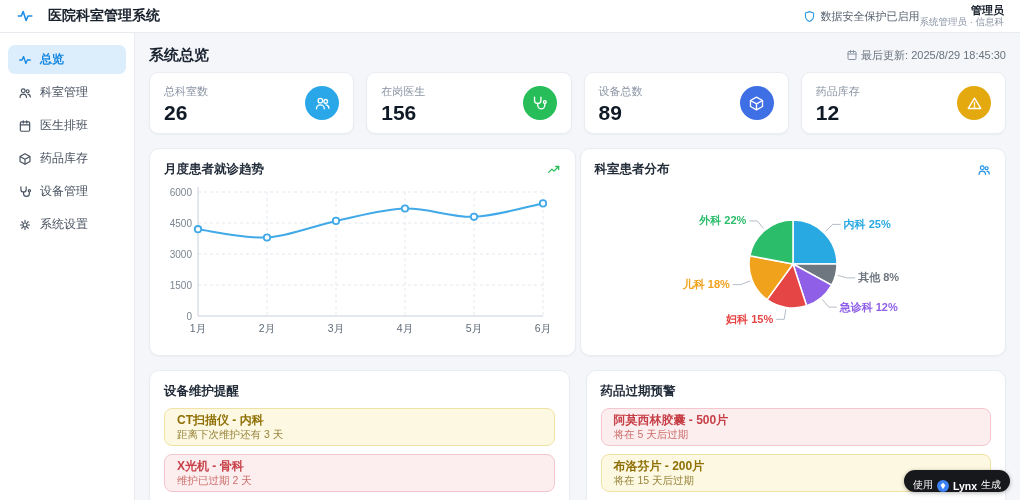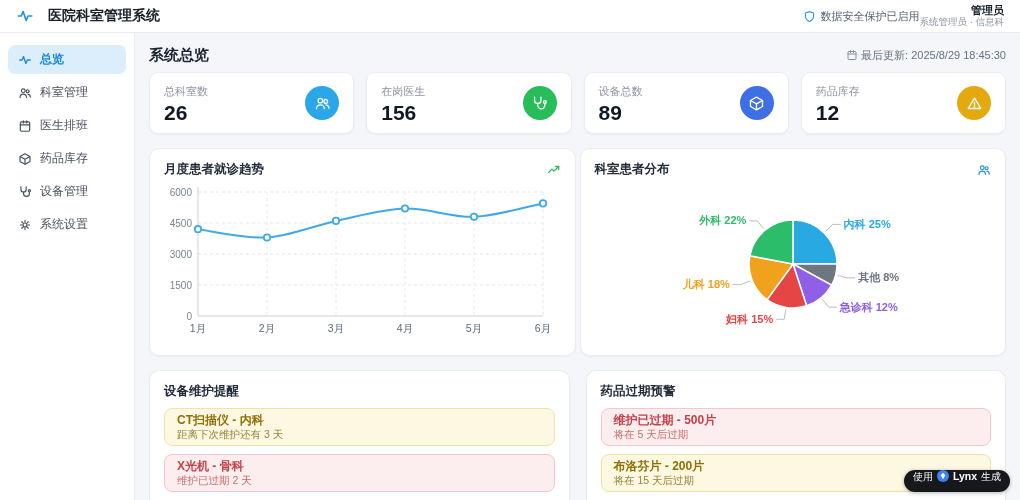--- a/index.html
+++ b/index.html
@@ -52,21 +52,21 @@
   .alert-item .a-name { font-size:12px; font-weight:bold; }
   .alert-item .a-detail { font-size:10.5px; }
   .alert-warning { background:#fdf8e1; border:1px solid #f1e3a6; }
   .alert-warning .a-name { color:#8f6f06; }
   .alert-warning .a-detail { color:#97843d; }
   .alert-danger { background:#fcedef; border:1px solid #f4c6cd; }
   .alert-danger .a-name { color:#c74048; }
   .alert-danger .a-detail { color:#cb6f6a; }
 
   
-  .lynx-badge { position:fixed; right:10px; bottom:8px; background:#17181c; color:#fff; border-radius:12px; height:22px; display:flex; align-items:flex-start; gap:4px; padding:0 9px; font-size:10px; box-shadow:0 1px 4px rgba(0,0,0,.3); cursor:pointer; }
+  .lynx-badge { position:fixed; right:10px; bottom:8px; background:#17181c; color:#fff; border-radius:12px; height:22px; display:flex; align-items:flex-end; gap:4px; padding:0 9px; font-size:10px; box-shadow:0 1px 4px rgba(0,0,0,.3); cursor:pointer; }
   .lynx-logo { width:12px; height:12px; border-radius:50%; background:#3b82f6; display:inline-flex; align-items:center; justify-content:center; }
   .lynx-badge b { font-size:10.5px; }
 
   svg { display:block; }
 </style>
 </head>
 <body>
 
 <div class="header">
   <div class="brand">
@@ -310,21 +310,21 @@
         </div>
         <div class="alert-item alert-danger">
           <div class="a-name">X光机 - 骨科</div>
           <div class="a-detail">维护已过期 2 天</div>
         </div>
 
       </div>
       <div class="card alert-card">
         <div class="panel-title">药品过期预警</div>
         <div class="alert-item alert-danger">
-          <div class="a-name">维护已过期 - 500片</div>
+          <div class="a-name">阿莫西林胶囊 - 500片</div>
           <div class="a-detail">将在 5 天后过期</div>
         </div>
         <div class="alert-item alert-warning">
           <div class="a-name">布洛芬片 - 200片</div>
           <div class="a-detail">将在 15 天后过期</div>
         </div>
 
       </div>
     </div>
   </div>

